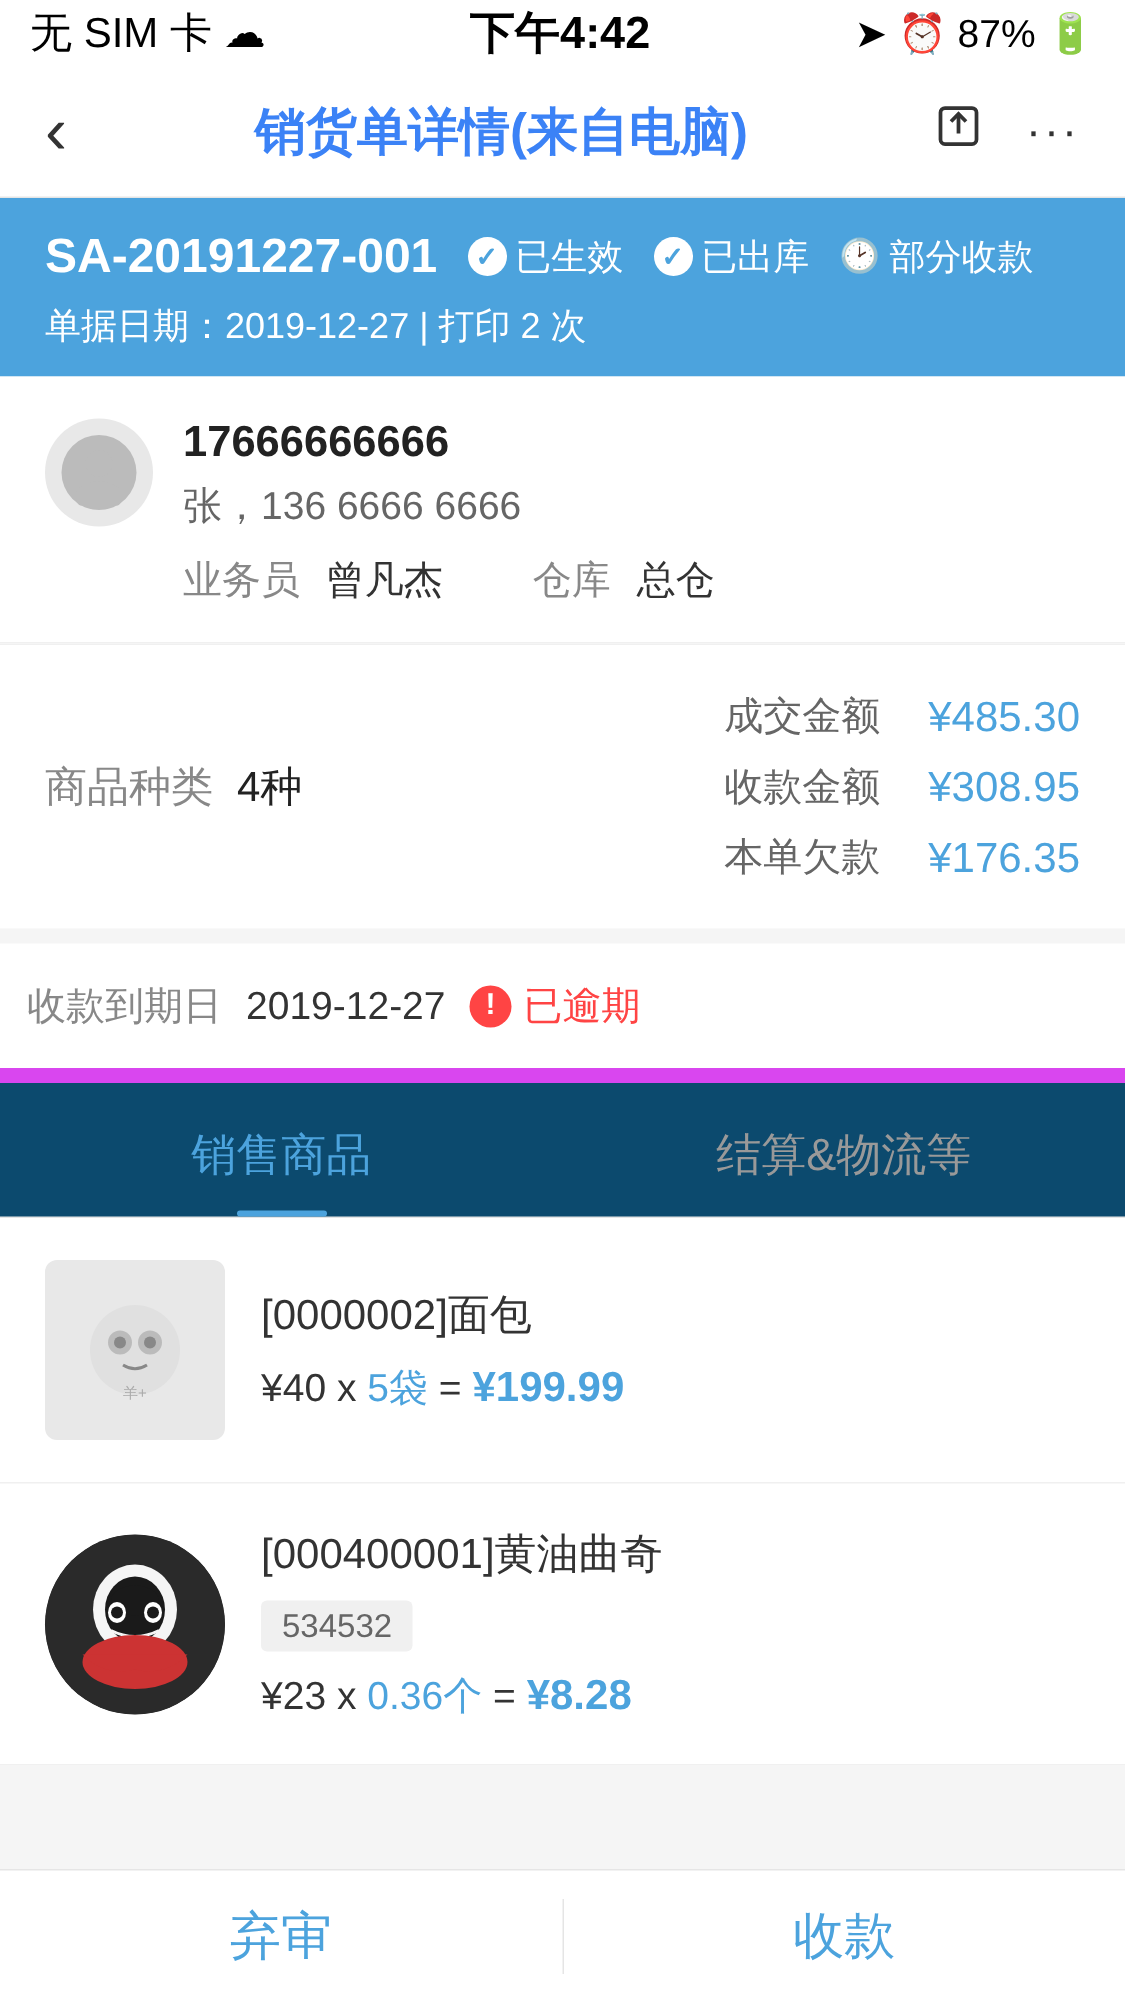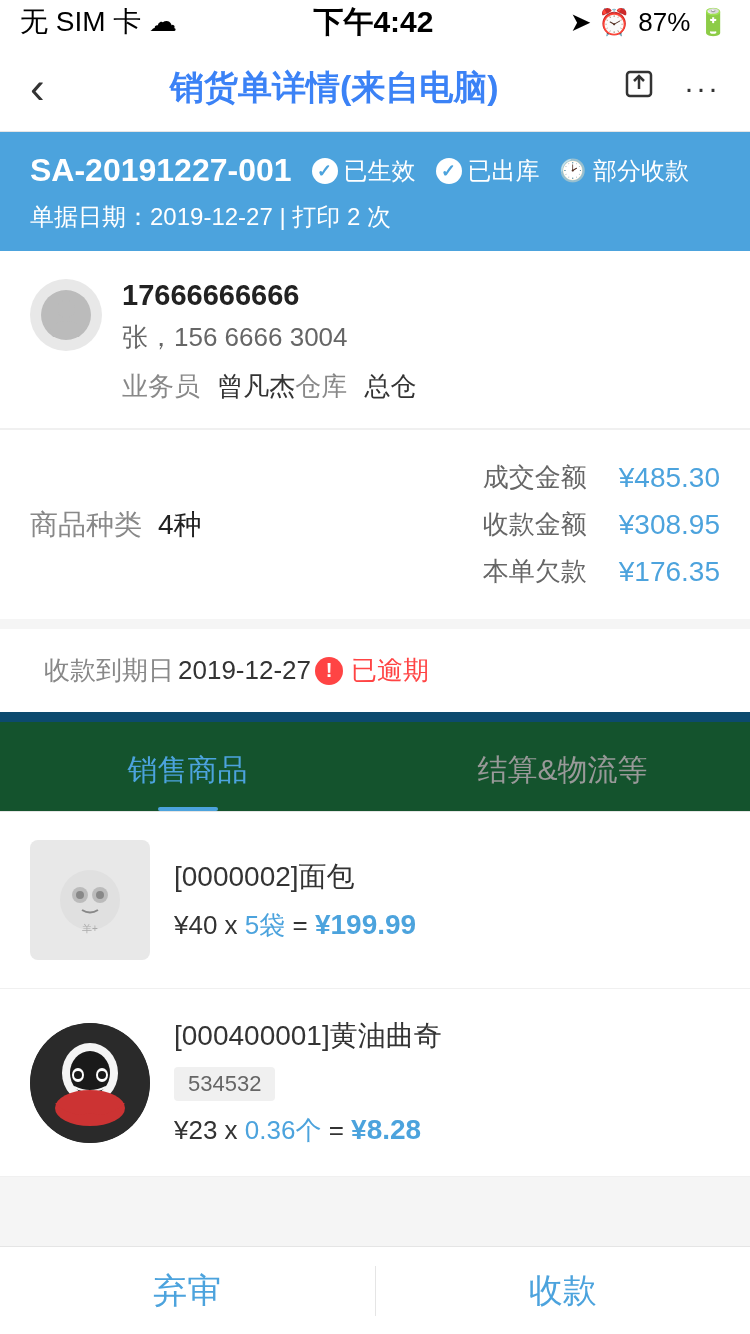--- a/index.html
+++ b/index.html
@@ -126,20 +126,21 @@
       margin-bottom: 8px;
     }
     .customer-phone {
       font-size: 26px;
       color: #666;
       margin-bottom: 14px;
     }
     .customer-meta {
       display: flex;
       align-items: flex-start;
+      gap: 60px;
       font-size: 26px;
       color: #333;
     }
     .meta-label { color: #888; margin-right: 10px; }
 
     
     .stats-section {
       background: #fff;
       padding: 30px 30px;
       border-top: 1px solid #f0f0f0;
@@ -169,25 +170,25 @@
       align-items: center;
       gap: 32px;
       font-size: 26px;
     }
     .stats-line-label { color: #666; }
     .stats-line-amount { color: #4CA3DD; font-size: 28px; font-weight: 500; }
 
     
     .due-section {
       background: #fff;
-      padding: 24px 44px;
+      padding: 24px 18px;
       border-top: 10px solid #f5f5f5;
       display: flex;
       align-items: center;
-      gap: 4px;
+      gap: 16px;
       font-size: 26px;
       color: #333;
     }
     .due-label { color: #888; }
     .due-date { color: #333; }
     .overdue-badge {
       display: flex;
       align-items: center;
       gap: 8px;
       background: #fff;
@@ -201,22 +202,22 @@
       align-items: center;
       justify-content: center;
       color: #fff;
       font-size: 20px;
       font-weight: 700;
     }
     .overdue-text { color: #FF4444; font-size: 26px; }
 
     
     .tabs-section {
-      background: #14532d;
-      border-top: 10px solid #0c4a6e;
+      background: #0c4a6e;
+      border-top: 10px solid #d946ef;
       display: flex;
       border-bottom: 1px solid #e5e5e5;
     }
     .tab {
       flex: 1;
       text-align: center;
       padding: 28px 0 20px;
       font-size: 30px;
       color: #999;
       position: relative;
@@ -373,21 +374,21 @@
   <div class="avatar">
     <div class="avatar-icon">
       <svg width="44" height="44" viewBox="0 0 44 44" fill="none">
         <circle cx="22" cy="16" r="9" fill="#bbb"></circle>
         <ellipse cx="22" cy="38" rx="16" ry="10" fill="#bbb"></ellipse>
       </svg>
     </div>
   </div>
   <div class="customer-info">
     <div class="customer-name">17666666666</div>
-    <div class="customer-phone">张，156 6666 3004</div>
+    <div class="customer-phone">张，136 6666 6666</div>
     <div class="customer-meta">
       <span>
         <span class="meta-label">业务员</span>
         <span>曾凡杰</span>
       </span>
       <span>
         <span class="meta-label">仓库</span>
         <span>总仓</span>
       </span>
     </div>

